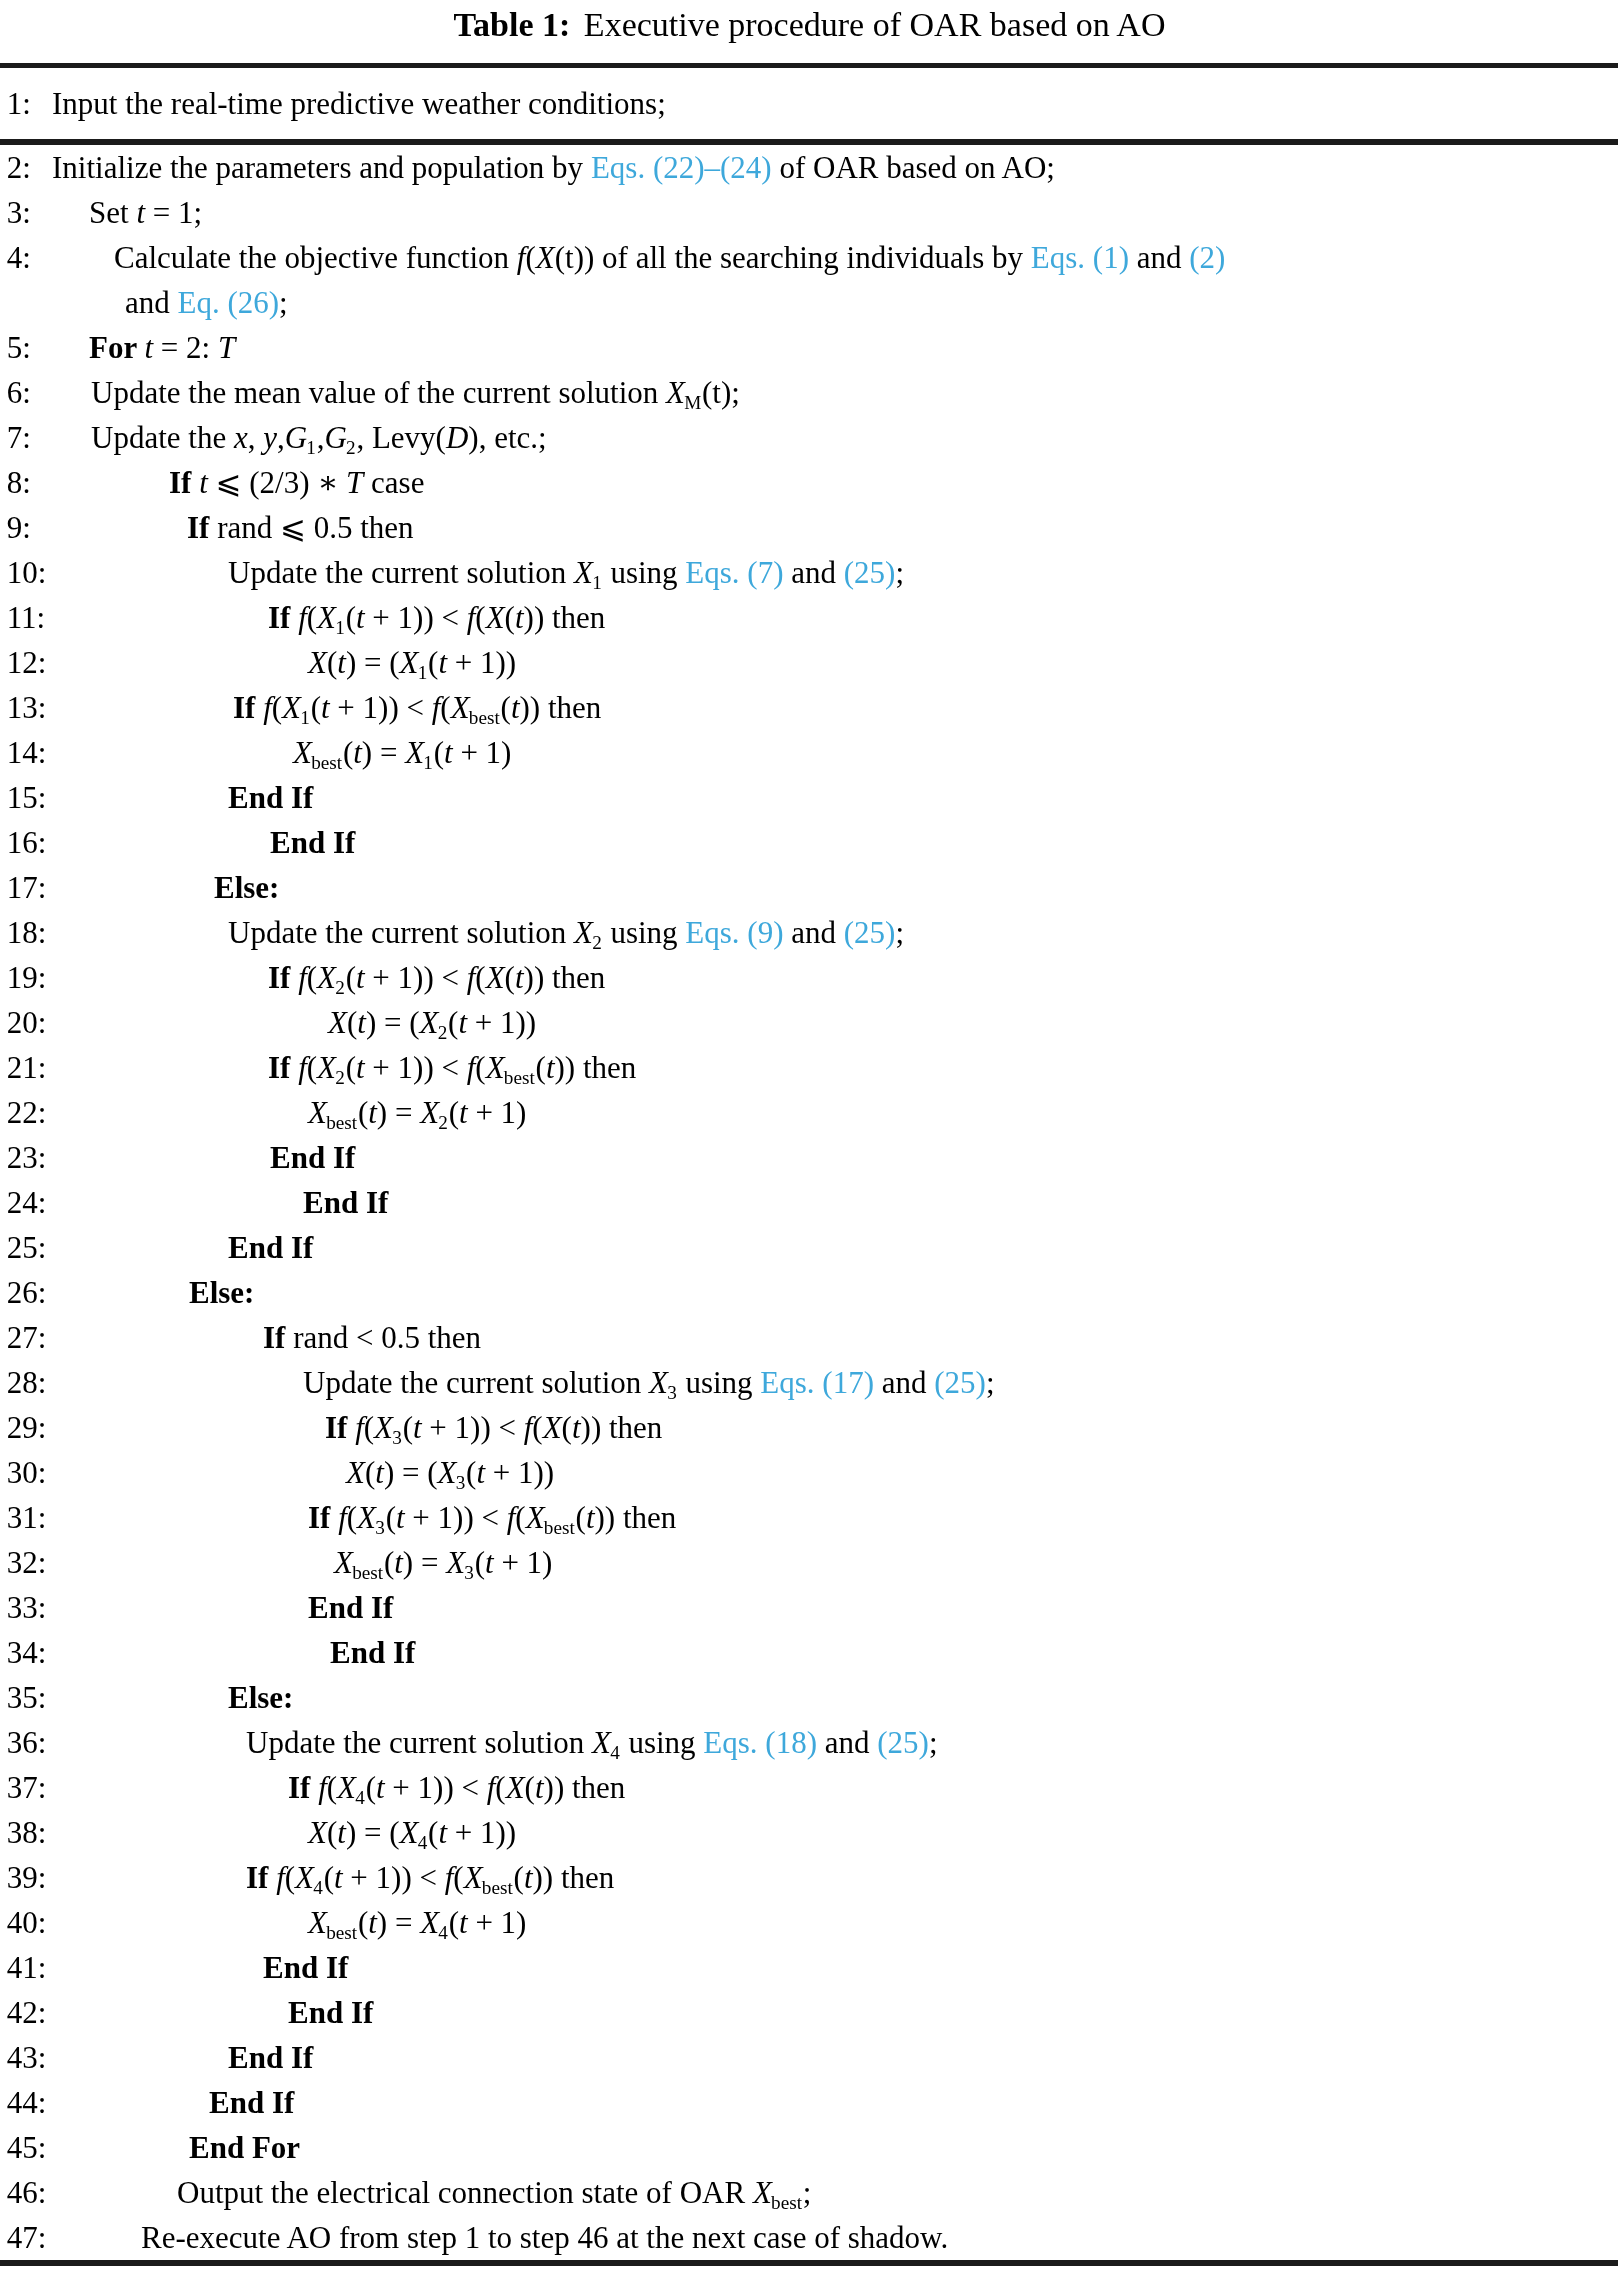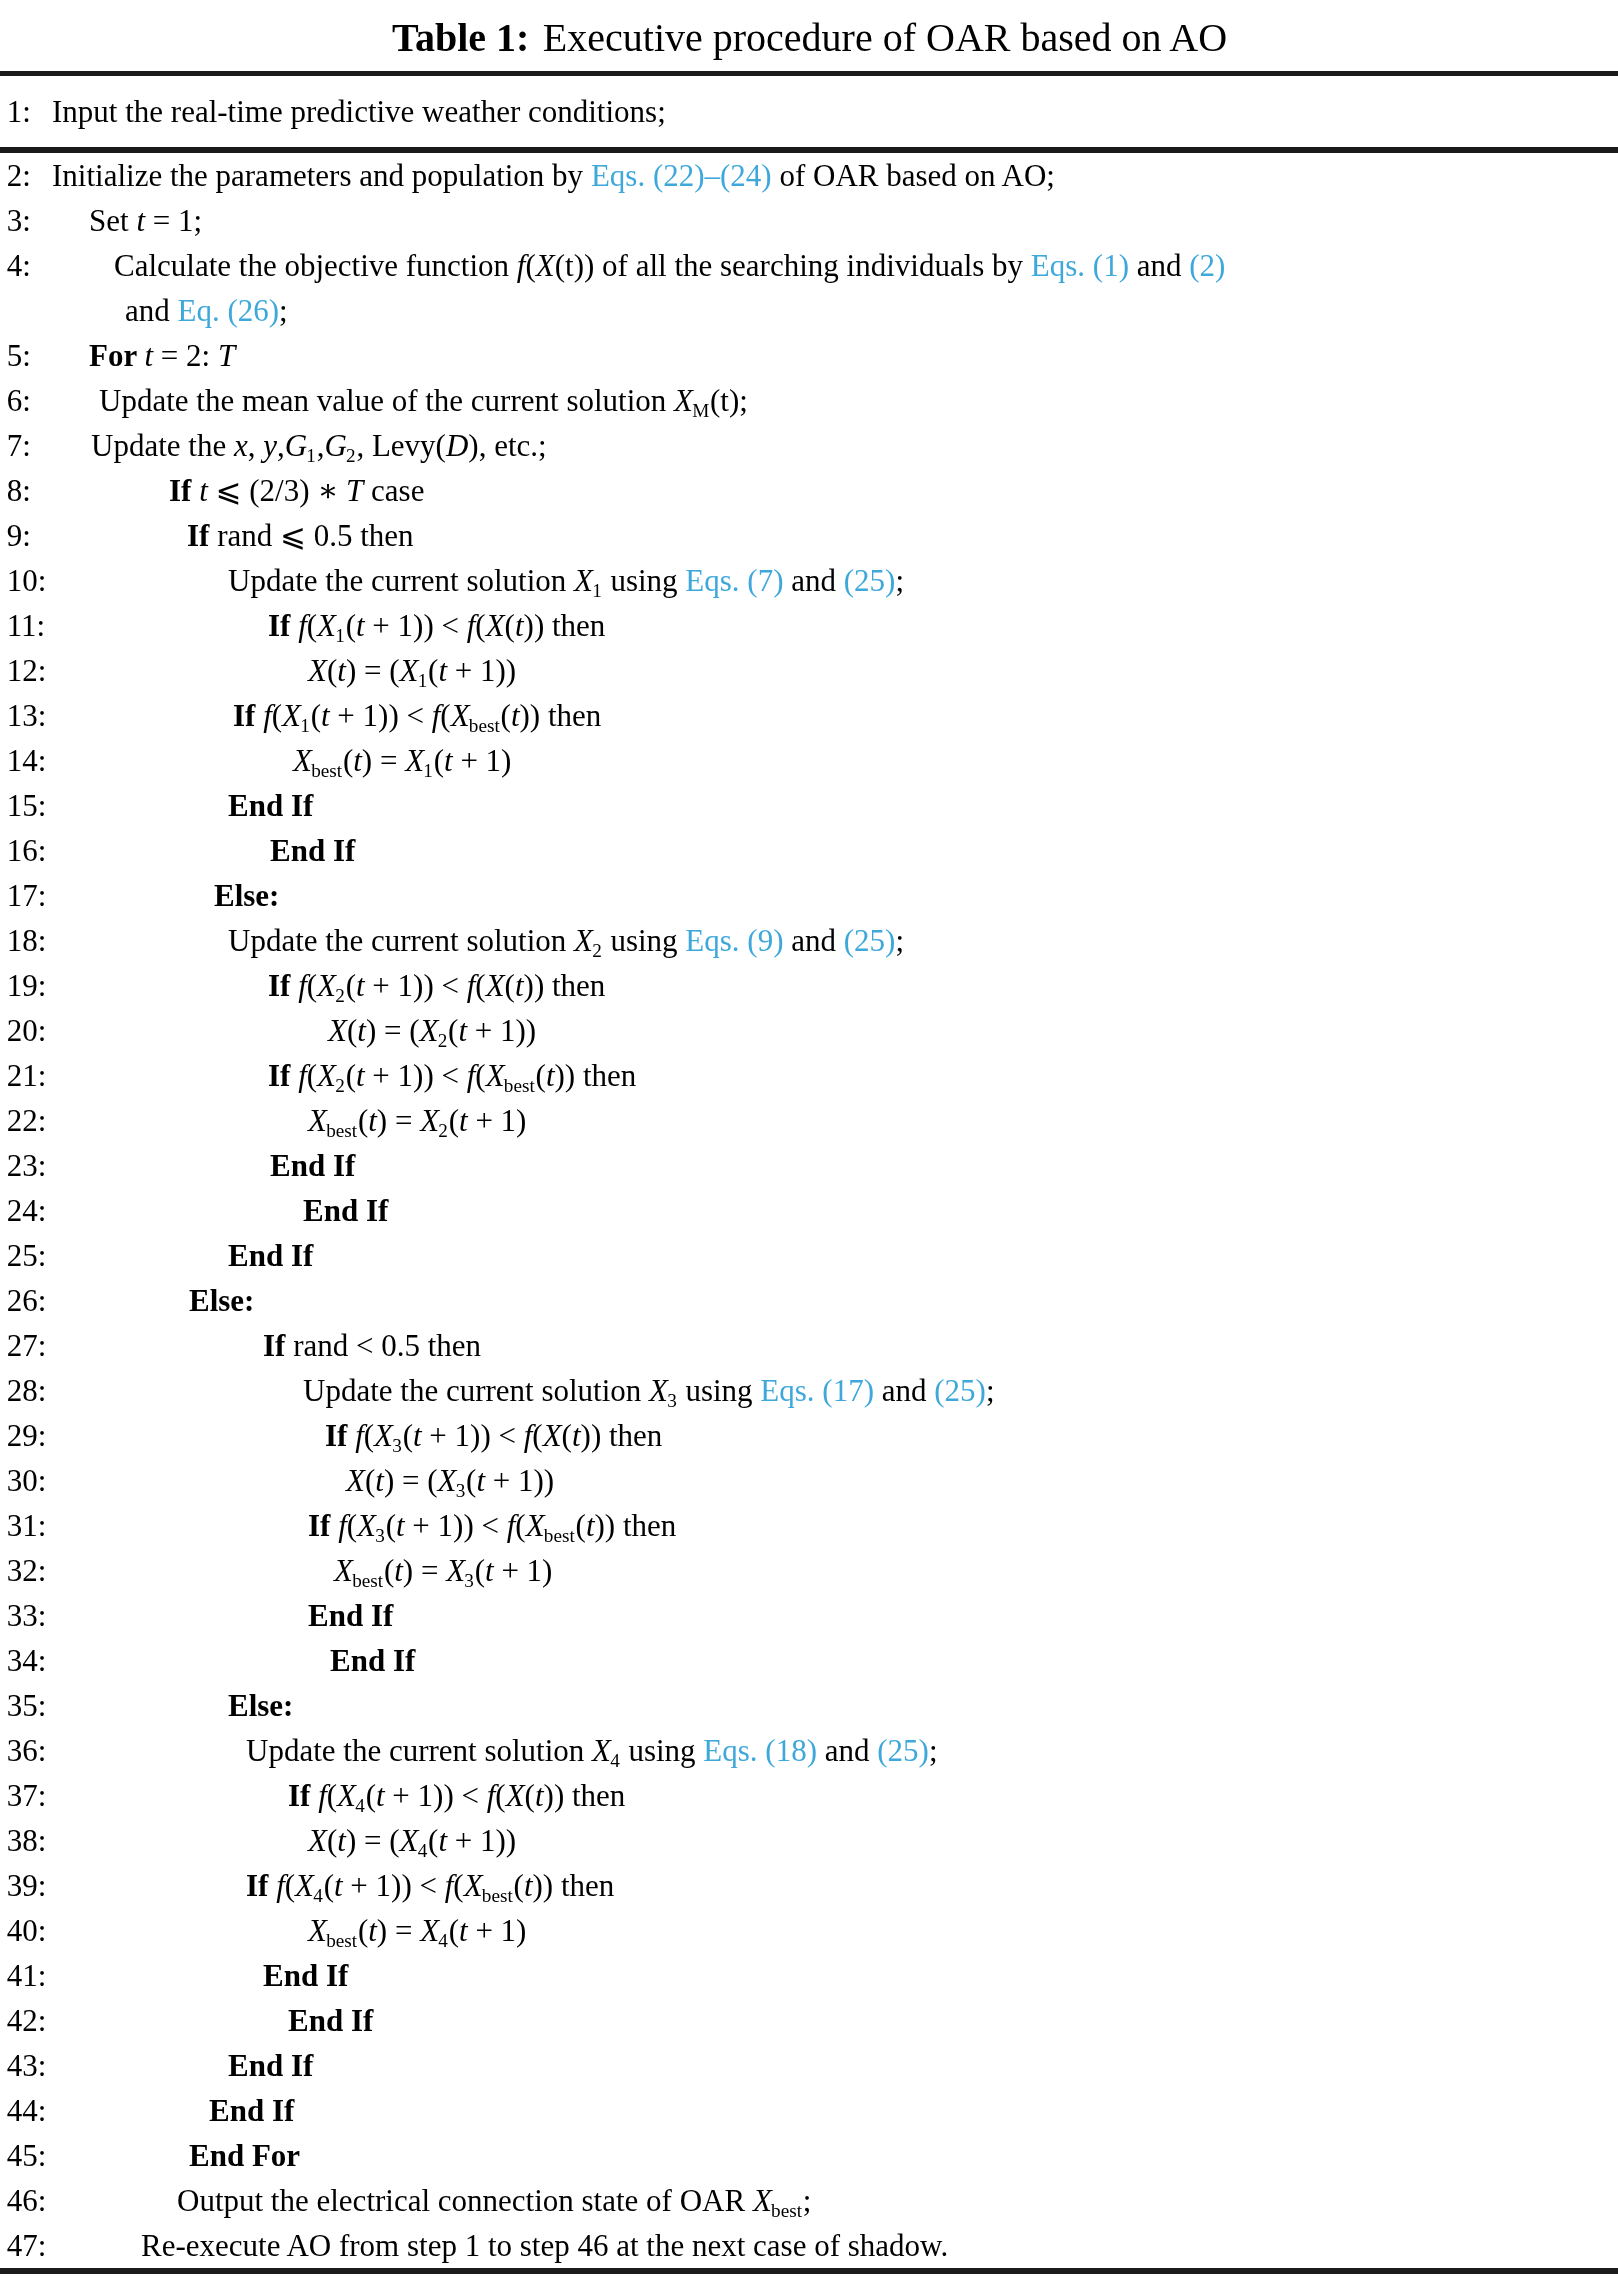--- a/index.html
+++ b/index.html
@@ -11,23 +11,23 @@
     position: relative;
     width: 1619px;
     height: 2295px;
     background: #ffffff;
     color: #000000;
     font-family: "Liberation Serif", "DejaVu Serif", serif;
     overflow: hidden;
   }
   .caption {
     height: 49px;
-    padding-top: 14px;
+    padding-top: 6px;
     text-align: center;
-    font-size: 40px;
+    font-size: 34px;
     white-space: nowrap;
   }
   .cap-label { font-weight: bold; margin-right: 13.5px; }
   .rule {
     width: 100%;
     height: 5.9px;
     background: var(--rule, #1b1b1b);
   }
   .toprule { margin-top: 7.6px; }
   .head-row .line {
@@ -92,21 +92,21 @@
       <div class="line">
         <span class="num"></span>
         <span class="content" style="left: 125px;"><span class="seg-r">and </span><span class="seg-a">Eq. (26)</span><span class="seg-r">;</span></span>
       </div>
       <div class="line">
         <span class="num">5:</span>
         <span class="content" style="left: 89px;"><span class="seg-b">For </span><span class="seg-i">t</span><span class="seg-r"> = 2: </span><span class="seg-i">T</span></span>
       </div>
       <div class="line">
         <span class="num">6:</span>
-        <span class="content" style="left: 91px; margin-left: 8px;"><span class="seg-r">Update the mean value of the current solution </span><span class="seg-i">X</span><span class="seg-s">M</span><span class="seg-r">(t);</span></span>
+        <span class="content" style="left: 91px;"><span class="seg-r">Update the mean value of the current solution </span><span class="seg-i">X</span><span class="seg-s">M</span><span class="seg-r">(t);</span></span>
       </div>
       <div class="line">
         <span class="num">7:</span>
         <span class="content" style="left: 91px;"><span class="seg-r">Update the </span><span class="seg-i">x</span><span class="seg-r">, </span><span class="seg-i">y</span><span class="seg-r">,</span><span class="seg-i">G</span><span class="seg-s">1</span><span class="seg-r">,</span><span class="seg-i">G</span><span class="seg-s">2</span><span class="seg-r">, Levy(</span><span class="seg-i">D</span><span class="seg-r">), etc.;</span></span>
       </div>
       <div class="line">
         <span class="num">8:</span>
         <span class="content" style="left: 169px;"><span class="seg-b">If </span><span class="seg-i">t</span><span class="seg-r"> ⩽ (2/3) ∗ </span><span class="seg-i">T</span><span class="seg-r"> case</span></span>
       </div>
       <div class="line">

